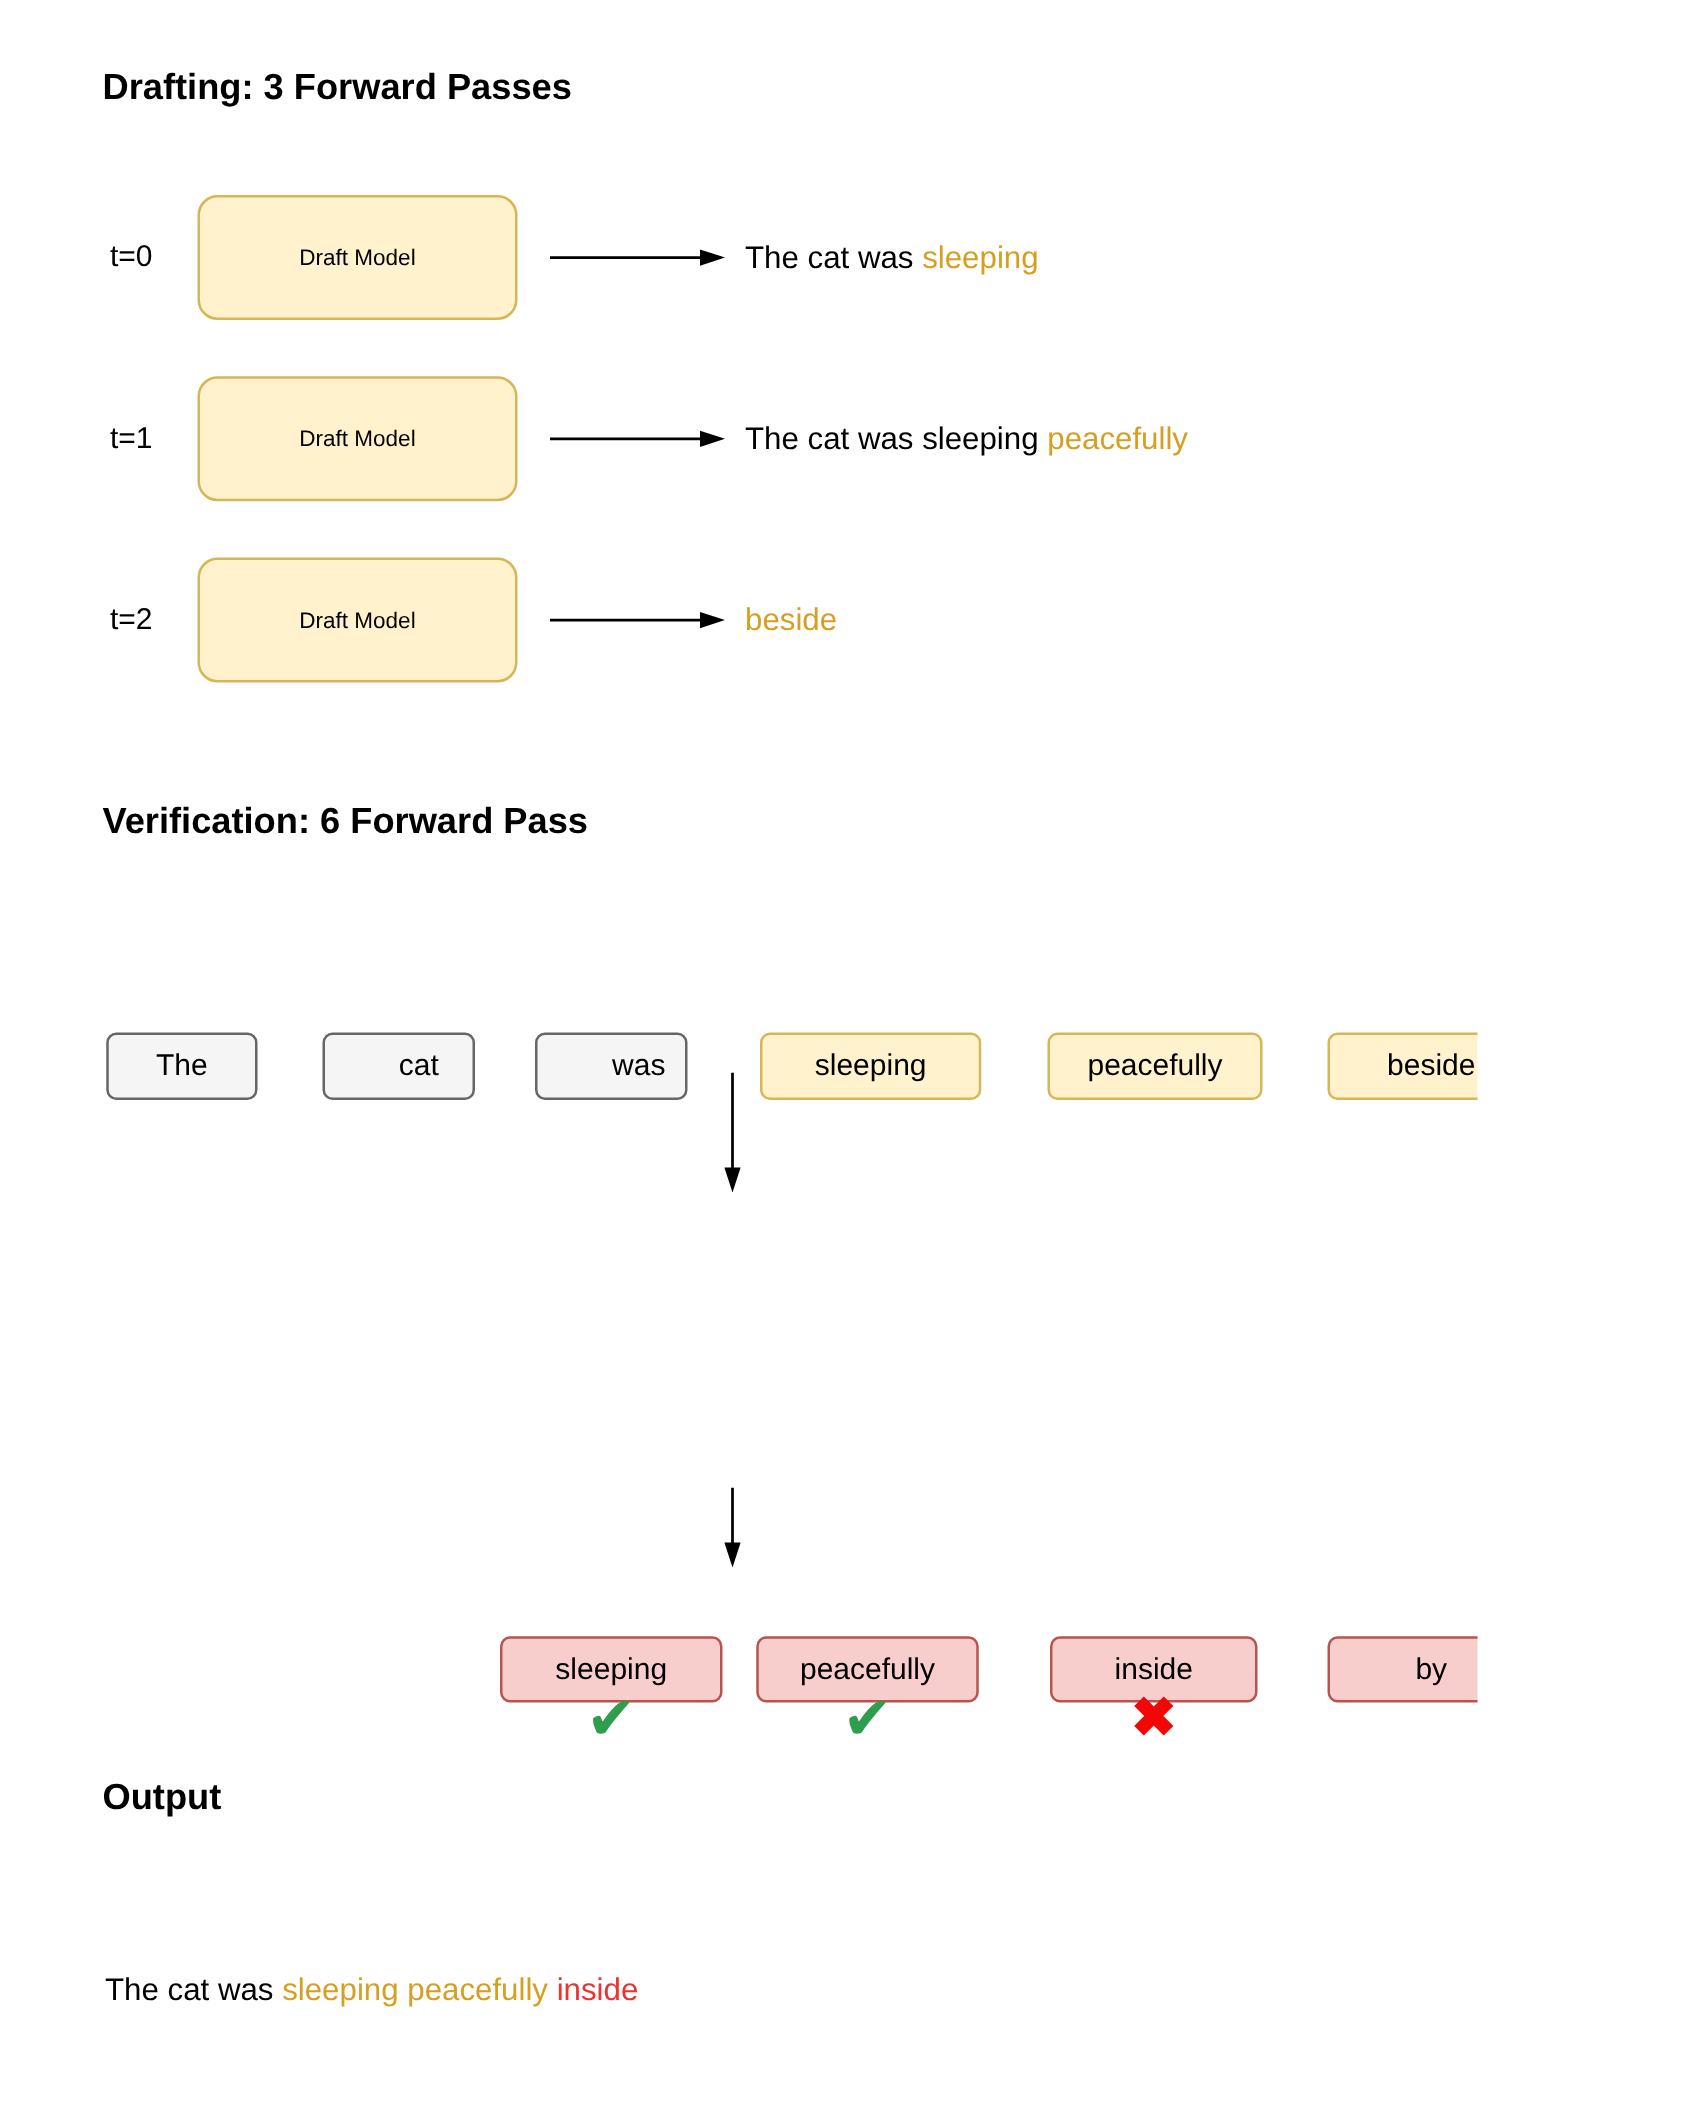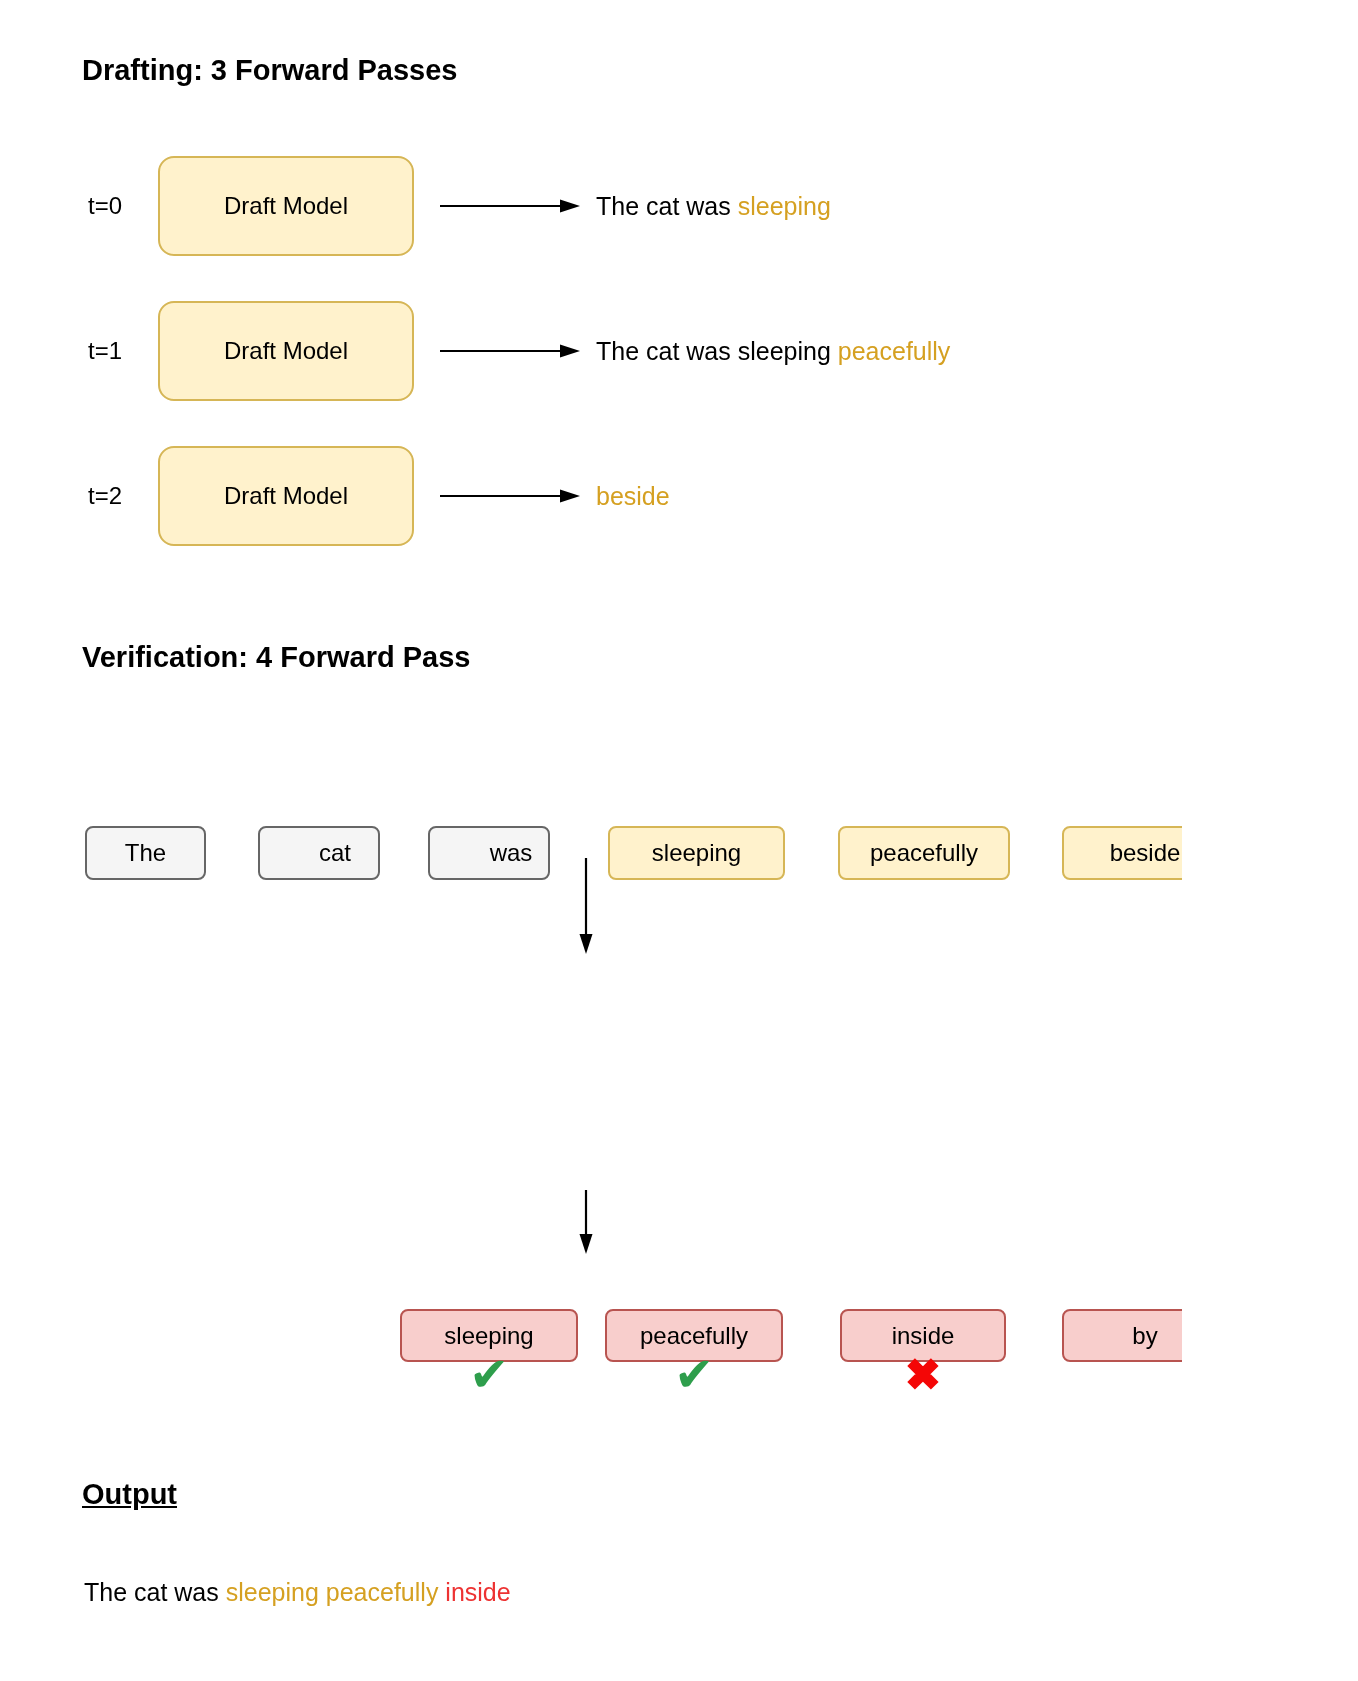--- a/index.html
+++ b/index.html
@@ -6,21 +6,21 @@
   body{font-family:"Liberation Sans", sans-serif; color:#000;}
   .canvas{position:relative;width:1182px;height:1681px;background:#fff;overflow:hidden;}
 
   .section-title{position:absolute;left:82px;font-size:29px;font-weight:700;color:#000;white-space:nowrap;}
 
   
   .draft-row{position:absolute;left:0;width:1358px;height:100px;}
   .t-label{position:absolute;left:88px;top:0;height:100%;display:flex;align-items:center;font-size:24px;}
   .draft-box{position:absolute;left:158px;top:0;width:256px;height:100px;
     background:var(--draft-fill);border:2px solid var(--draft-border);border-radius:16px;
-    display:flex;align-items:center;justify-content:center;font-size:24px;box-sizing:border-box;}
+    display:flex;align-items:center;justify-content:center;font-size:18px;box-sizing:border-box;}
   .h-arrow{position:absolute;left:440px;top:0;height:100%;display:flex;align-items:center;}
   .sentence{position:absolute;left:596px;top:0;height:100%;display:flex;align-items:center;font-size:25px;white-space:pre;}
   .gold{color:var(--draft-text);}
   .red{color:var(--reject-text);}
 
   
   .chip{position:absolute;box-sizing:border-box;display:flex;align-items:center;justify-content:center;
     font-size:24px;border-radius:8px;border:2px solid;margin-top:28px;}
   .chip.context{background:var(--context-fill);border-color:var(--context-border);}
   .chip.draft{background:var(--draft-fill);border-color:var(--draft-border);}
@@ -80,21 +80,21 @@
     </div>
     <div class="h-arrow">
       <svg width="140" height="16" viewBox="0 0 140 16">
           <line x1="0" y1="8" x2="122" y2="8" stroke="#000" stroke-width="2.2"></line>
           <polygon points="120,1.5 140,8 120,14.5" fill="#000"></polygon>
         </svg>
     </div>
     <div class="sentence"><span class="gold">beside</span></div>
   </div>
 
-  <div class="section-title" style="top:641px;">Verification: 4 Forward Pass</div>
+  <div class="section-title" style="top:641px;">Verification: 6 Forward Pass</div>
 
   <div class="chip context" style="left:85px;top:798px;width:121px;height:54px;">The</div>
   <div class="chip context" style="left:258px;top:798px;width:122px;height:54px;padding-left:32px;">cat</div>
   <div class="chip context" style="left:428px;top:798px;width:122px;height:54px;padding-left:44px;">was</div>
   <div class="chip draft" style="left:608px;top:798px;width:177px;height:54px;">sleeping</div>
   <div class="chip draft" style="left:838px;top:798px;width:172px;height:54px;">peacefully</div>
   <div class="chip draft" style="left:1062px;top:798px;width:166px;height:54px;">beside</div>
 
   <div class="v-arrow" style="left:578px;top:858px;">
     <svg width="16" height="96" viewBox="0 0 16 96">
@@ -119,17 +119,17 @@
   <div class="mark" style="left:444px;">
     <span class="check">✔</span>
   </div>
   <div class="mark" style="left:649px;">
     <span class="check">✔</span>
   </div>
   <div class="mark" style="left:878px;">
     <span class="cross">✖</span>
   </div>
 
-  <div class="section-title" style="top:1478px;text-decoration:underline;">Output</div>
+  <div class="section-title" style="top:1422px;">Output</div>
 
   <div class="output-sentence"><span>The cat was </span><span class="gold">sleeping peacefully </span><span class="red">inside</span></div>
 
 </div>
 
 </body></html>

